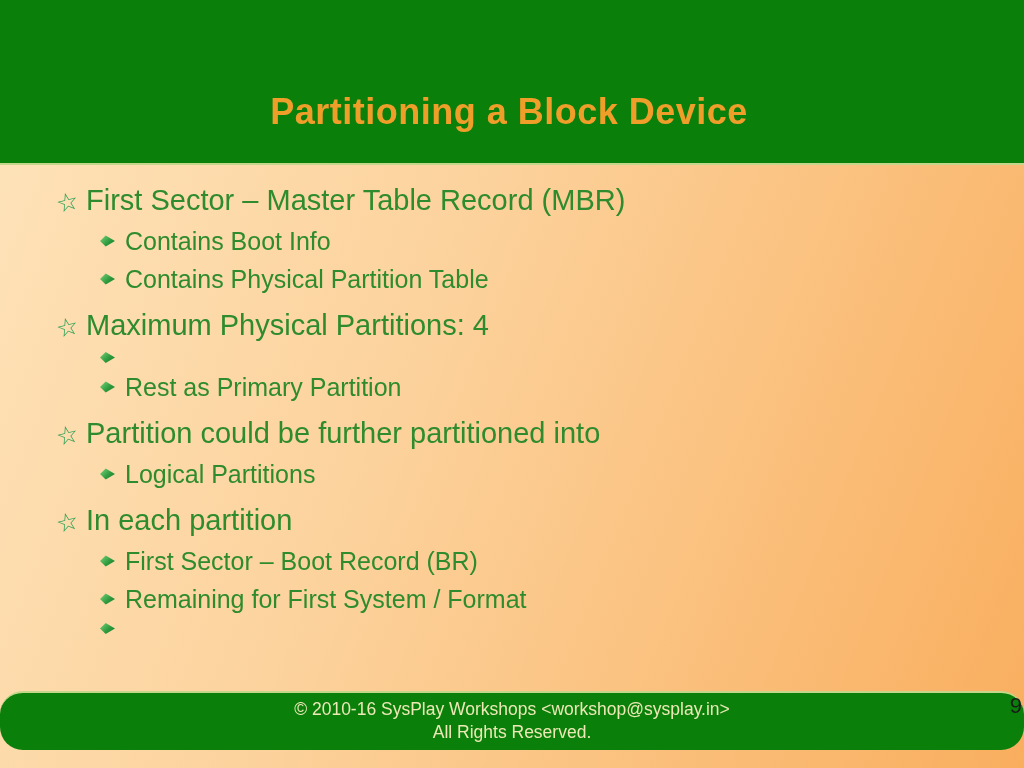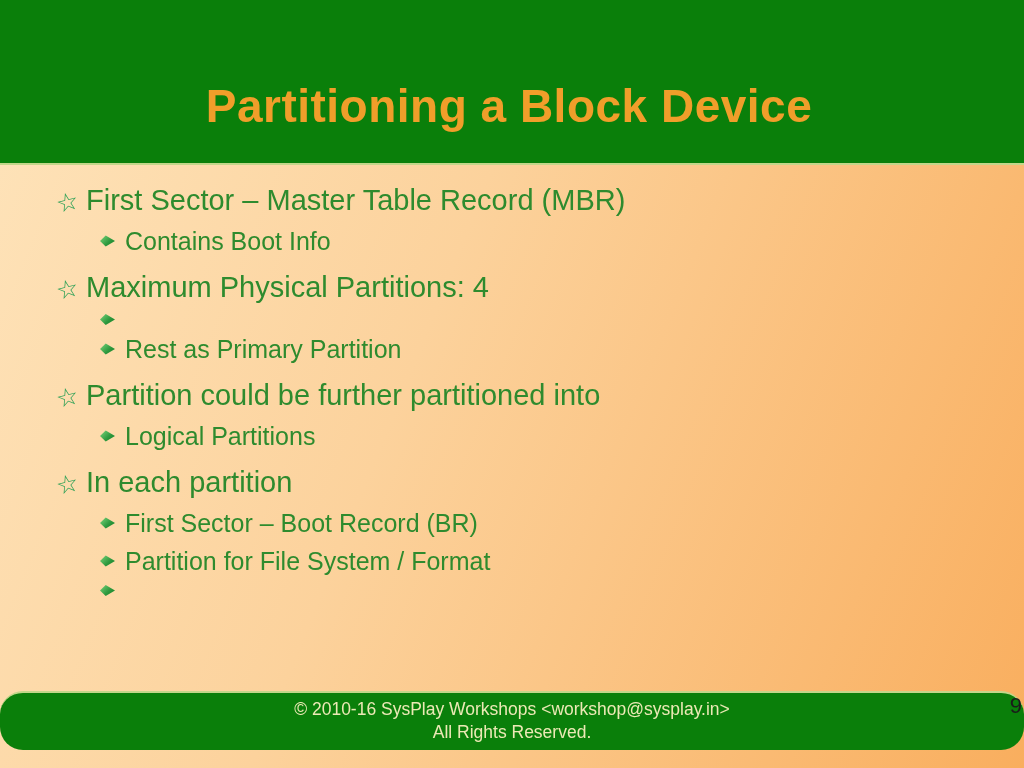--- a/index.html
+++ b/index.html
@@ -16,21 +16,21 @@
     position: absolute; top: 0; left: 0; right: 0;
     height: 165px;
     background: #0a7f0a;
     border-bottom: 2px solid #c3d68a;
     box-sizing: border-box;
     display: flex; align-items: flex-end; justify-content: center;
   }
   .slide-title {
     margin: 0 6px 30px 0;
     color: #f09e2a;
-    font-size: 46px;
+    font-size: 36px;
     font-weight: bold;
     letter-spacing: 0.5px;
     white-space: nowrap;
   }
 
   
   .content {
     position: absolute; top: 167px; left: 0; right: 0; bottom: 77px;
     padding: 2px 16px 0 56px;
     box-sizing: border-box;
@@ -96,20 +96,24 @@
 <div class="content">
 
   <div class="l1">
     <span class="star">☆</span>
     <span>First Sector – Master Table Record (MBR)</span>
   </div>
   <div class="l2">
     <span class="diamond"></span>
     <span>Contains Boot Info</span>
   </div>
+  <div class="l2">
+    <span class="diamond"></span>
+    <span>Contains Physical Partition Table</span>
+  </div>
 
   <div class="l1">
     <span class="star">☆</span>
     <span>Maximum Physical Partitions: 4</span>
   </div>
   <div class="l2">
     <span class="diamond"></span>
   </div>
   <div class="l2">
     <span class="diamond"></span>
@@ -128,21 +132,21 @@
   <div class="l1">
     <span class="star">☆</span>
     <span>In each partition</span>
   </div>
   <div class="l2">
     <span class="diamond"></span>
     <span>First Sector – Boot Record (BR)</span>
   </div>
   <div class="l2">
     <span class="diamond"></span>
-    <span>Partition for File System / Format</span>
+    <span>Remaining for First System / Format</span>
   </div>
   <div class="l2">
     <span class="diamond"></span>
   </div>
 
 </div>
 
 <div class="footer-band">
   <div>© 2010-16 SysPlay Workshops &lt;workshop@sysplay.in&gt;</div>
   <div>All Rights Reserved.</div>

